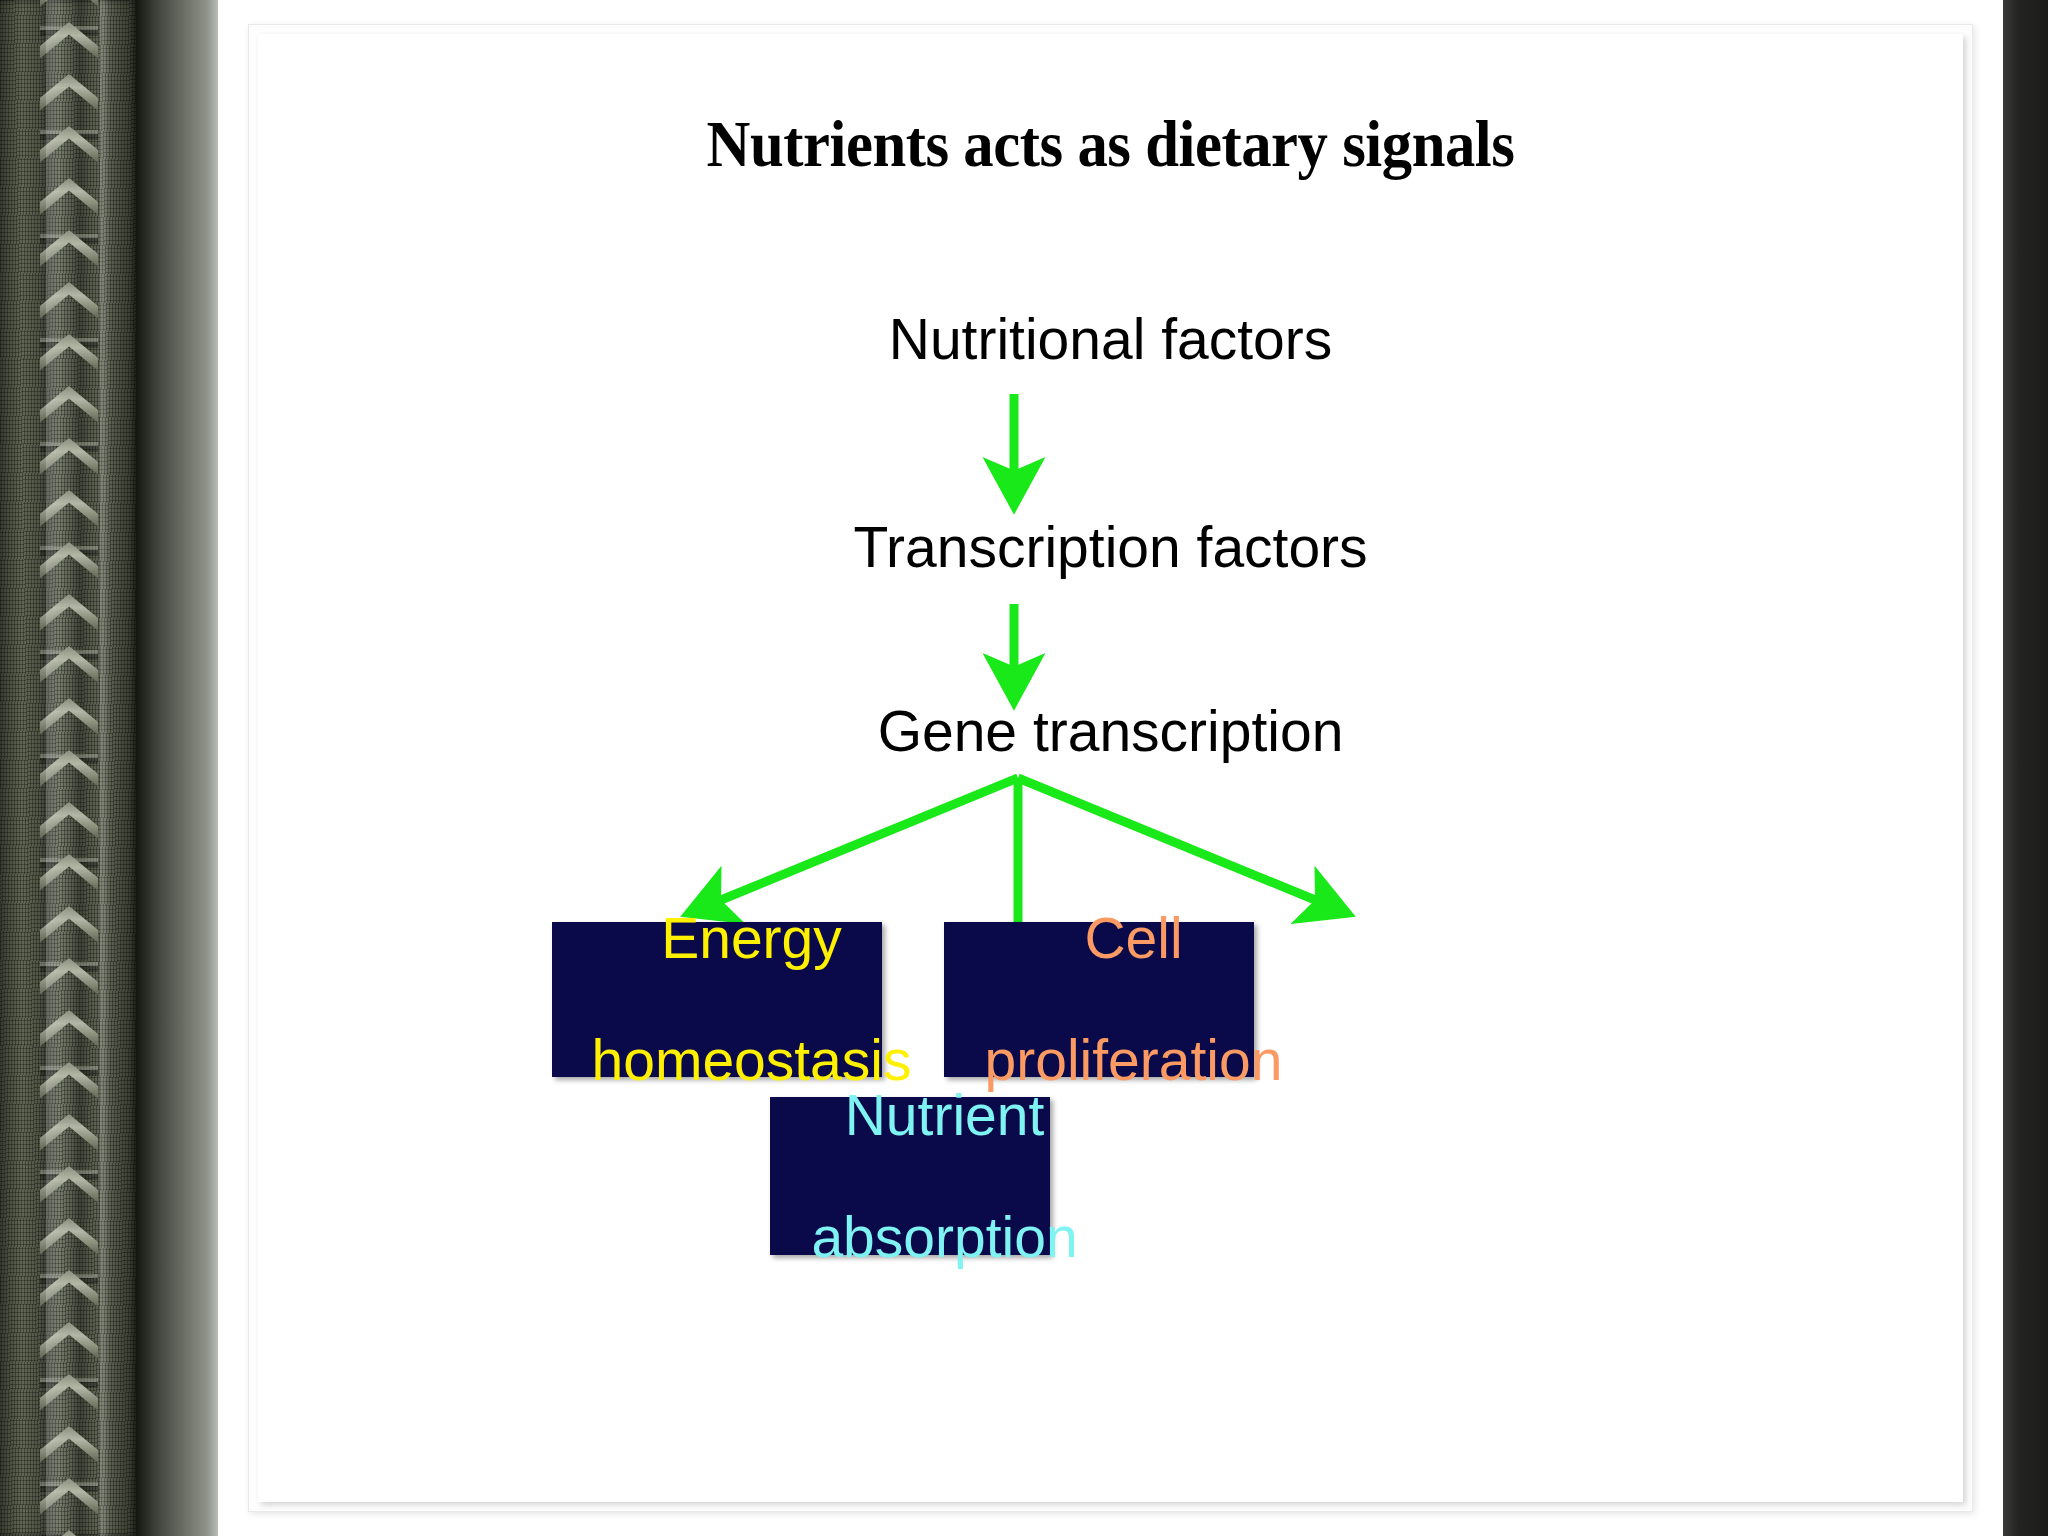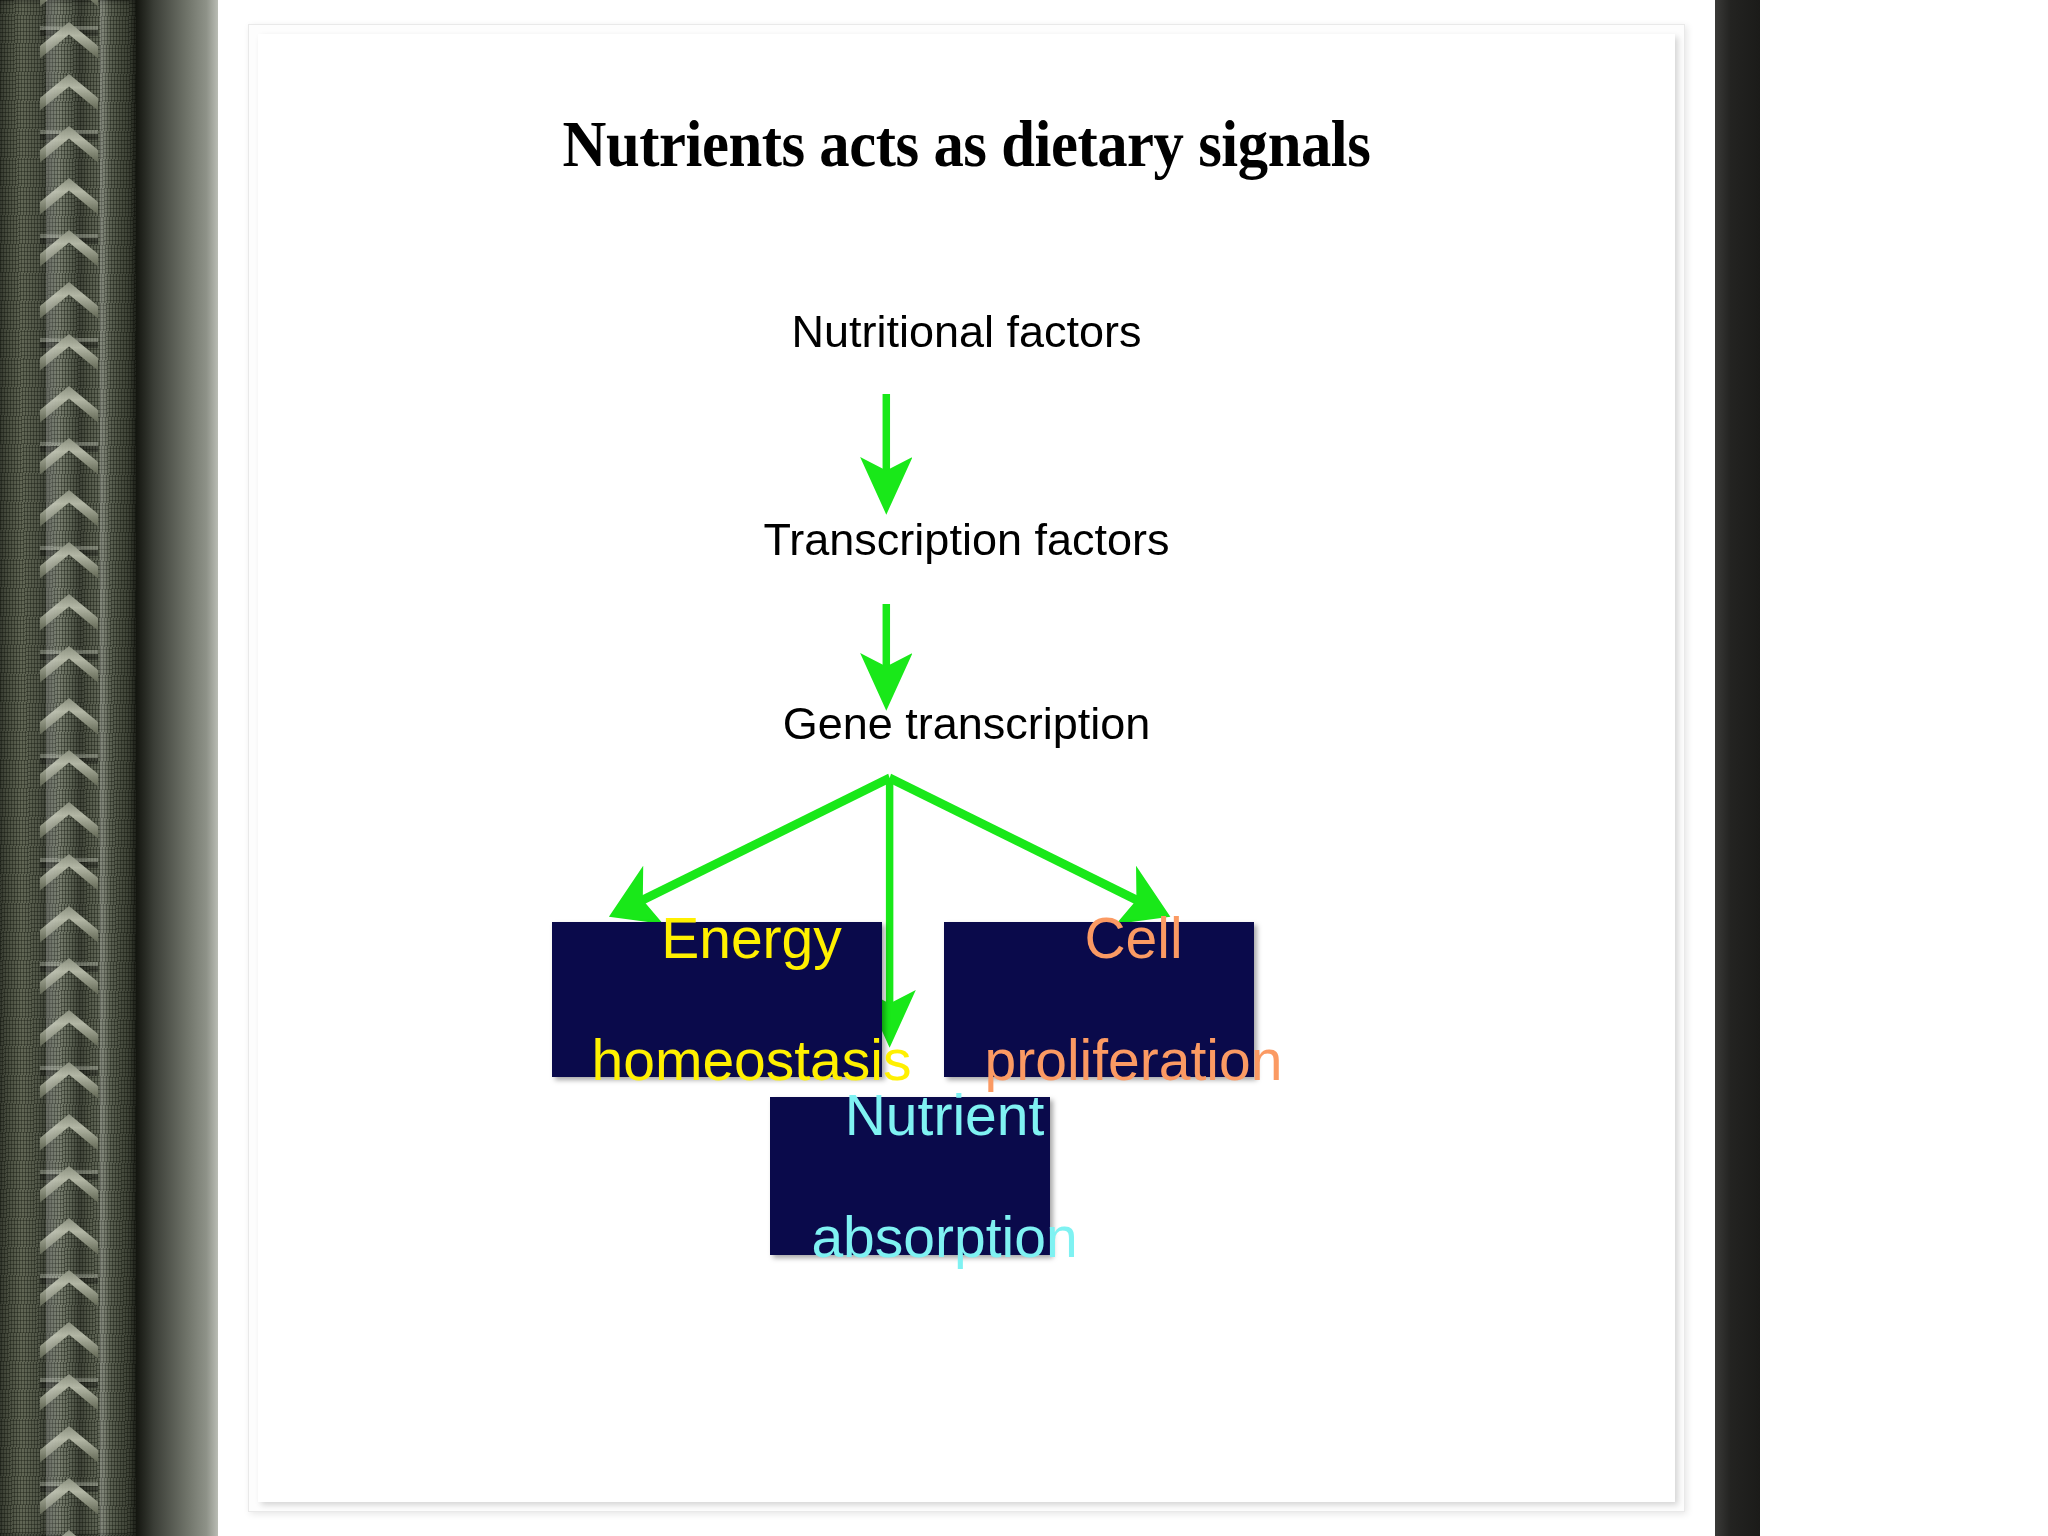--- a/index.html
+++ b/index.html
@@ -2,21 +2,21 @@
 <html><head>
 <meta charset="utf-8">
 <style>
   html,body{margin:0;padding:0;}
   body{
     width:2048px;height:1536px;
     background:#ffffff;
     font-family:"Liberation Sans", sans-serif;
     overflow:hidden;
   }
-  #stage{position:relative;width:1760px;height:1536px;background:#e5e5e5;overflow:hidden;}
+  #stage{position:relative;width:2048px;height:1536px;background:#e5e5e5;overflow:hidden;}
 
   
   .border-col{
     position:absolute;left:0;top:0;width:136px;height:1536px;
     background:
       
       repeating-linear-gradient(92deg, rgba(20,24,16,.42) 0px, rgba(20,24,16,.42) 1px, rgba(255,255,255,0) 1px, rgba(255,255,255,0) 3px),
       repeating-linear-gradient(178deg, rgba(30,34,24,.30) 0px, rgba(30,34,24,.30) 1px, rgba(200,205,185,.10) 1px, rgba(200,205,185,.10) 4px),
       linear-gradient(90deg,
         #2c3026 0px, #3d4234 10px, #565b4a 22px, #43483a 38px,
@@ -100,21 +100,21 @@
     letter-spacing:-0.5px;
     color:#000000;
     transform:scaleX(.92);
     white-space:nowrap;
   }
 
   .flow-label{
     position:absolute;
     text-align:center;
     font-family:"Liberation Sans", sans-serif;
-    font-size:45px;
+    font-size:57px;
     color:#000000;
     white-space:nowrap;
   }
   #lbl-nutritional{left:0;right:0;top:272px;}
   #lbl-transcription{left:0;right:0;top:480px;}
   #lbl-gene{left:0;right:0;top:664px;}
 
   .arrow-svg{position:absolute;left:0;top:0;width:100%;height:100%;overflow:visible;pointer-events:none;}
 
   .box{

